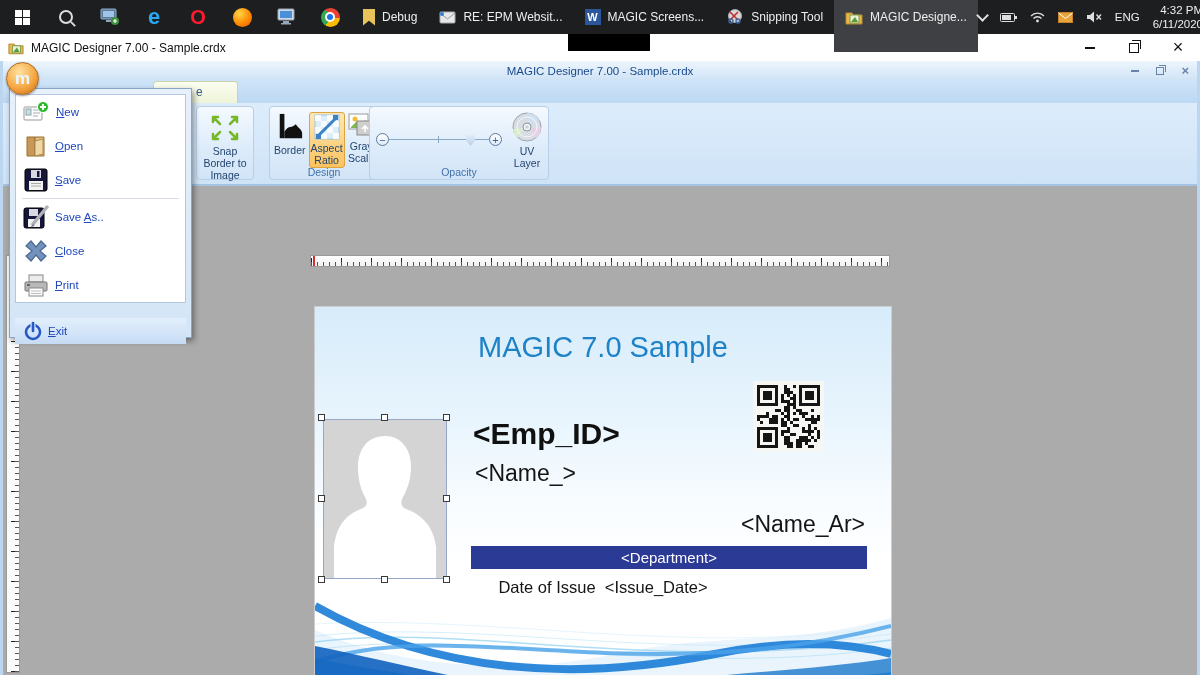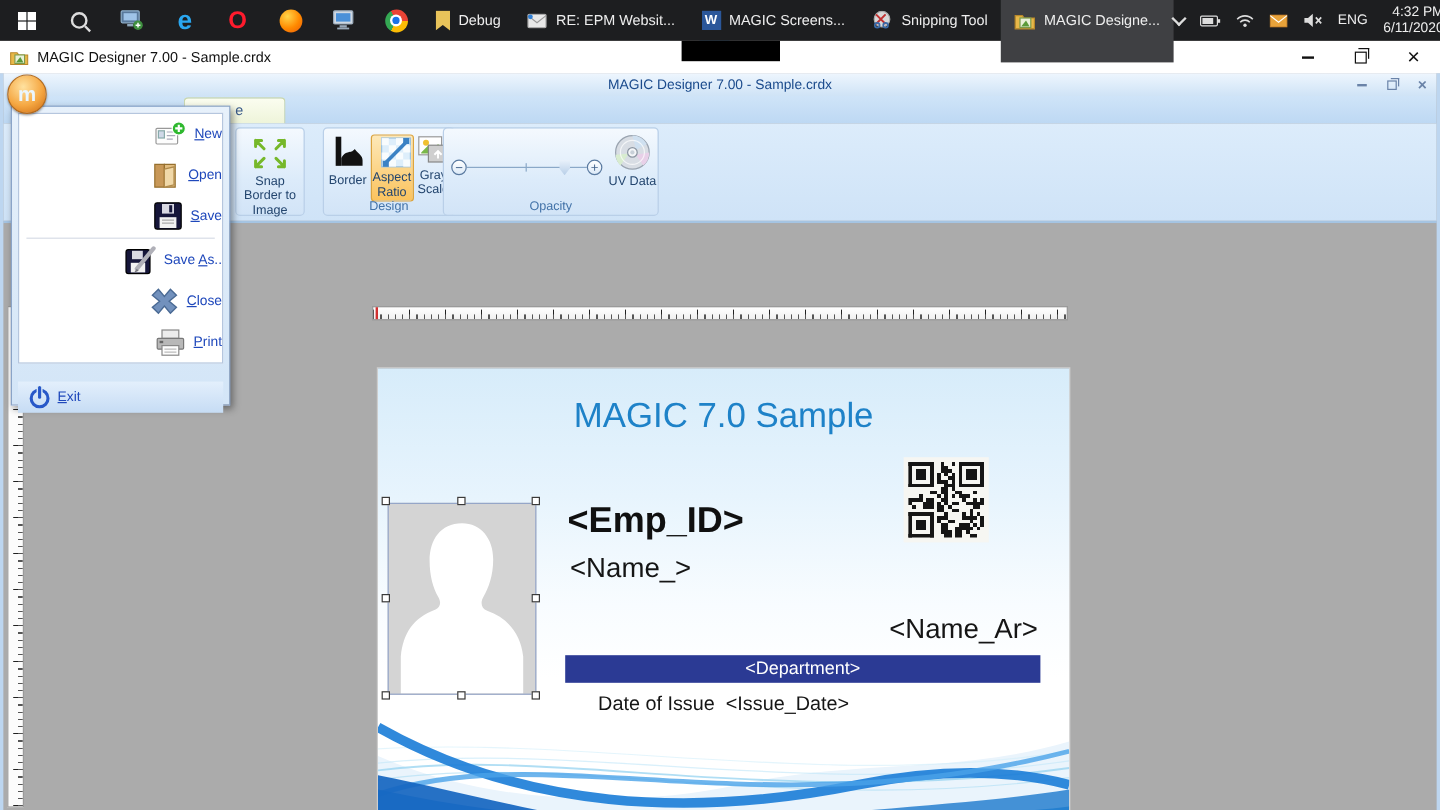--- a/index.html
+++ b/index.html
@@ -57,21 +57,21 @@
   .ribbon-tab{position:absolute;left:150px;top:1px;width:85px;height:22px;background:linear-gradient(#fbfdf0,#eef4d9);
               border:1px solid #c9d6a8;border-bottom:none;border-radius:4px 4px 0 0;color:#3a5a8a;font-size:12px;
               padding-left:42px;box-sizing:border-box;line-height:20px;}
   .ribbon{position:absolute;left:0;top:42px;width:1194px;height:83px;background:linear-gradient(#dcecfb,#cfe3f7);
           border-bottom:2px solid #a5c4e2;box-sizing:border-box;}
   .rgroup{position:absolute;top:3px;height:74px;border:1px solid #b9cfe8;border-radius:4px;
           background:linear-gradient(#f4f9fe,#dcebfa 60%,#d2e4f7);box-sizing:border-box;}
   .rcaption{position:absolute;bottom:1px;left:0;right:0;text-align:center;color:#4272a8;font-size:10.5px;}
   .rbtn-label{color:#23456e;font-size:10.5px;text-align:center;line-height:1.15;}
   .rbtn{display:flex;flex-direction:column;align-items:center;gap:2px;}
-  .hl-orange{background:linear-gradient(#fde8b8,#fbc35e);border:1px solid #dca43e;border-radius:3px;align-items:flex-end;}
+  .hl-orange{background:linear-gradient(#fde8b8,#fbc35e);border:1px solid #dca43e;border-radius:3px;}
   
   .slider-line{position:absolute;height:1px;background:#8aa8c8;}
   .slider-circle{position:absolute;width:13px;height:13px;border:1px solid #5a7aa0;border-radius:50%;
                  background:linear-gradient(#fff,#dceaf8);color:#44648c;font-size:11px;line-height:12px;text-align:center;box-sizing:border-box;}
   .slider-thumb{position:absolute;width:9px;height:13px;background:linear-gradient(#eaf2fb,#b8cfe8);
                 clip-path:polygon(0 0,100% 0,100% 55%,50% 100%,0 55%);}
   .slider-tick{position:absolute;width:1px;height:7px;background:#8aa8c8;}
   
   .radio{width:11px;height:11px;border:1px solid #555;border-radius:50%;background:#fff;position:relative;flex:0 0 auto;}
   .radio.sel:after{content:"";position:absolute;left:2.5px;top:2.5px;width:5px;height:5px;border-radius:50%;background:#222;}
@@ -118,21 +118,21 @@
   .selinfo{padding-left:8px;}
   
   .orb{position:absolute;left:6px;top:62px;width:31px;height:31px;border-radius:50%;z-index:55;
        background:radial-gradient(circle at 40% 30%,#ffe2a0,#f5a742 55%,#d4761c 90%);
        border:1px solid #b06a20;box-shadow:0 1px 2px rgba(0,0,0,.4);
        color:#eaf6ff;font-size:17px;font-weight:bold;display:flex;align-items:center;justify-content:center;}
   .menu-panel{position:absolute;left:9px;top:88px;width:183px;height:250px;z-index:50;
               background:linear-gradient(#e7f1fb,#d3e5f7);border:1px solid #8aa4c8;
               box-shadow:2px 3px 6px rgba(0,0,0,.4);box-sizing:border-box;padding:5px;}
   .menu-body{background:#fff;border:1px solid #b5c6de;height:209px;box-sizing:border-box;overflow:hidden;}
-  .menu-item{display:flex;align-items:center;gap:6px;height:34px;padding-left:7px;cursor:default;justify-content:flex-end;}
+  .menu-item{display:flex;align-items:center;gap:6px;height:34px;padding-left:7px;cursor:default;}
   .menu-item .mi-label{color:#1f48bb;font-size:11.5px;}
   .menu-sep{height:1px;background:#d8dde6;margin:1px 6px;}
   .menu-footer{height:26px;display:flex;align-items:center;gap:5px;padding-left:8px;
                background:linear-gradient(#e3effc,#c6dcf4);margin-top:15px;}
   .menu-footer .mi-label{color:#1f48bb;font-size:11.5px;}
   u{text-decoration:underline;}
 </style>
 </head>
 <body>
 
@@ -333,21 +333,21 @@
       <div class="rbtn" style="position:absolute;left:136px;top:4px;width:42px;">
         <svg width="32" height="32" viewBox="0 0 32 32">
           <circle cx="16" cy="16" r="14" fill="#d8dde4" stroke="#9aa4b0"></circle>
           <path d="M16,2 a14,14 0 0 1 12,7 L19,14 Z" fill="#cfe0f0"></path>
             <path d="M30,16 a14,14 0 0 1 -5,11 L19,18 Z" fill="#e8d0e8"></path>
             <path d="M6,27 a14,14 0 0 1 -4,-9 L13,17 Z" fill="#d8ecd0"></path>
           <circle cx="16" cy="16" r="10" fill="none" stroke="#ffffff" stroke-width="1" opacity="0.7"></circle>
           <circle cx="16" cy="16" r="4" fill="#f4f6f8" stroke="#8a94a0"></circle>
             <circle cx="16" cy="16" r="1.8" fill="#c8d0d8"></circle>
         </svg>
-        <span class="rbtn-label">UV Data</span>
+        <span class="rbtn-label">UV Layer</span>
       </div>
       <div class="rcaption">Opacity</div>
     </div>
 
   </div>
 
   <div class="canvas">
     <div class="hruler">
         <div class="marker"></div>
       </div>

